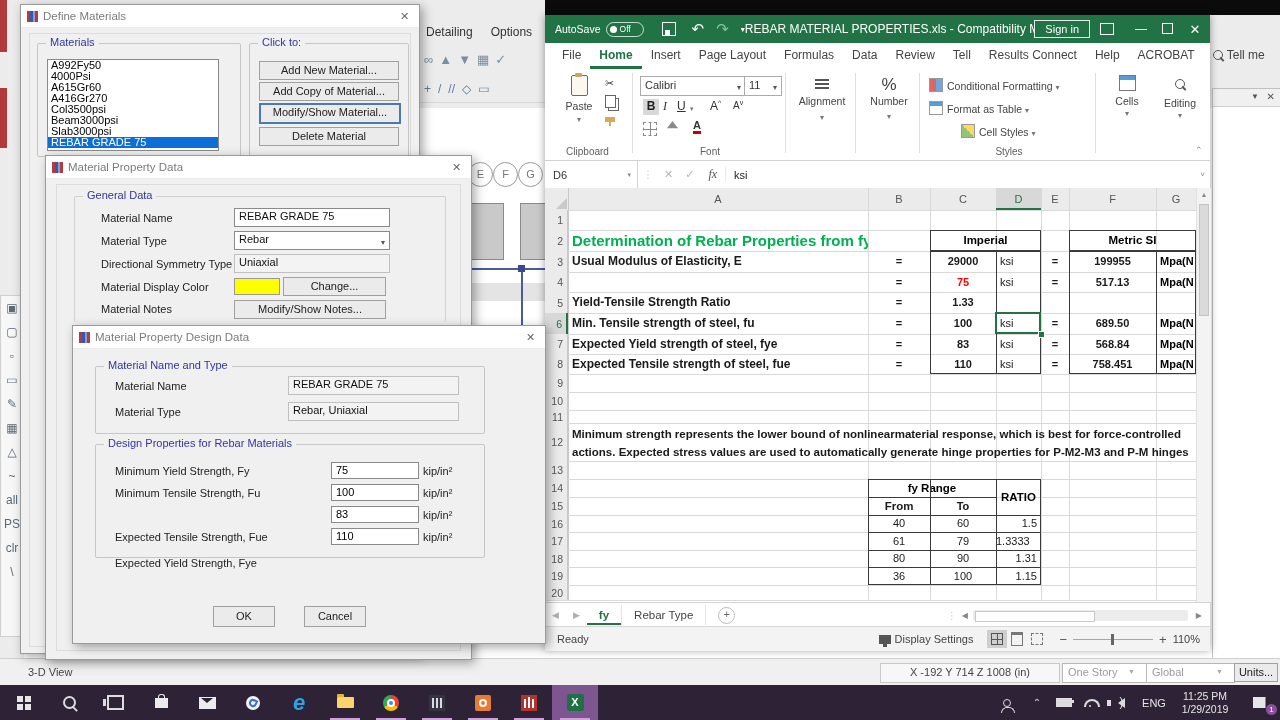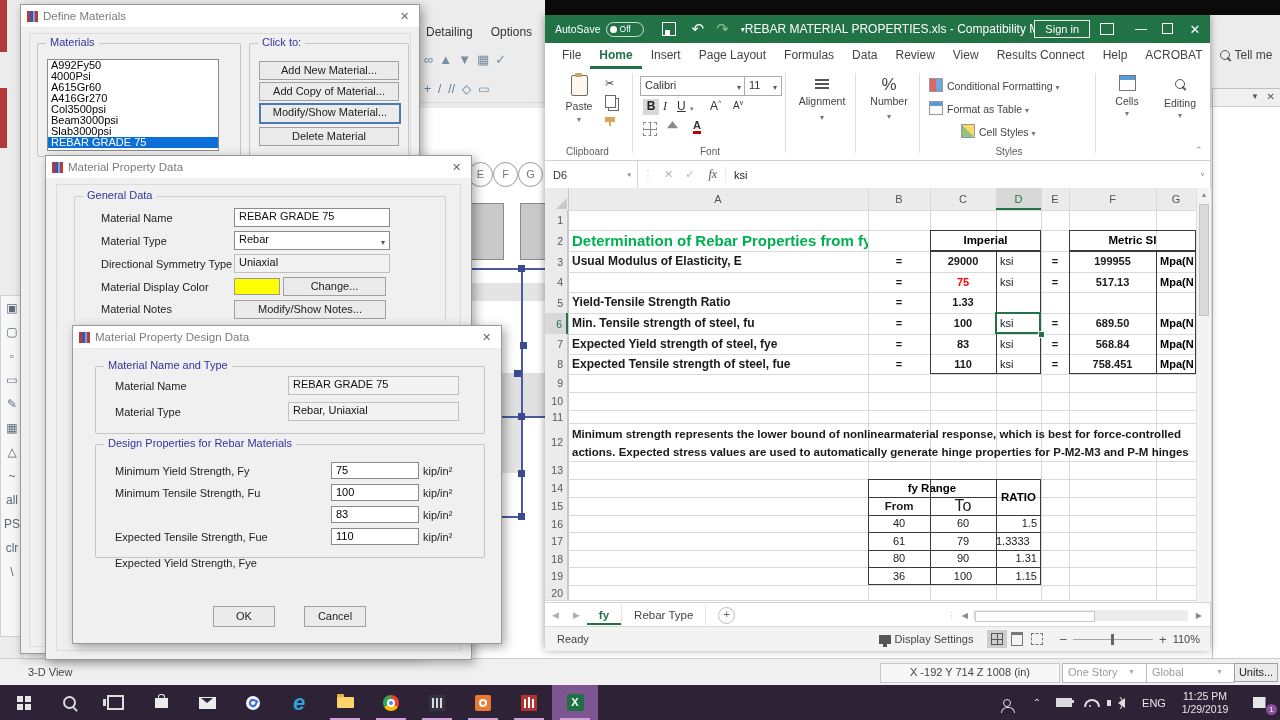--- a/index.html
+++ b/index.html
@@ -186,21 +186,21 @@
     </div>
 
     <div id="xl-ribbon-tabs" style="height:26px;display:flex;align-items:flex-end;padding-left:8px;background:#fff;">
         <span class="xtab">File</span>
         <span class="xtab act">Home</span>
         <span class="xtab">Insert</span>
         <span class="xtab">Page Layout</span>
         <span class="xtab">Formulas</span>
         <span class="xtab">Data</span>
         <span class="xtab">Review</span>
-        <span class="xtab">View</span>
+        <span class="xtab">Tell</span>
         <span class="xtab">Results Connect</span>
         <span class="xtab">Help</span>
         <span class="xtab">ACROBAT</span>
         <span class="xtab"><span class="lens" style="vertical-align:-1px;margin-right:4px;"></span><span>Tell me</span></span>
       </div>
 
     <div style="position:relative;height:91px;background:#fff;border-bottom:1px solid #d2d0ce;">
 
       <div class="abs" style="left:14px;top:6px;width:40px;text-align:center;">
         <span style="display:inline-block;width:15px;height:19px;border:1.5px solid #6a6a6a;border-radius:2px;position:relative;background:#fdf8ef;"><span style="position:absolute;left:3px;top:-3px;width:7px;height:4px;background:#caa468;border-radius:1px;"></span></span>
@@ -386,21 +386,21 @@
       <div style="position: absolute; pointer-events: none; left: 930px; top: 230px; width: 111px; height: 21px; border: 1px solid rgb(58, 58, 58); box-sizing: border-box;"></div>
       <div style="position: absolute; pointer-events: none; left: 930px; top: 251px; width: 111px; height: 123px; border: 1px solid rgb(58, 58, 58); box-sizing: border-box;"></div>
       <div style="position: absolute; pointer-events: none; left: 996px; top: 251px; width: 1px; height: 123px; background: rgb(58, 58, 58);"></div>
       <div style="position: absolute; pointer-events: none; left: 1069px; top: 230px; width: 127px; height: 21px; border: 1px solid rgb(58, 58, 58); box-sizing: border-box;"></div>
       <div style="position: absolute; pointer-events: none; left: 1069px; top: 251px; width: 127px; height: 123px; border: 1px solid rgb(58, 58, 58); box-sizing: border-box;"></div>
       <div style="position: absolute; pointer-events: none; left: 1156px; top: 251px; width: 1px; height: 123px; background: rgb(58, 58, 58);"></div>
       <div style="position: absolute; pointer-events: auto; left: 572px; top: 425px; width: 618px; height: 34px; font-weight: bold; font-size: 11.5px; color: rgb(26, 26, 26); line-height: 18px; white-space: normal;">Minimum strength represents the lower bound of nonlinearmaterial response, which is best for force-controlled actions. Expected stress values are used to automatically generate hinge properties for P-M2-M3 and P-M hinges</div>
       <div style="position: absolute; pointer-events: auto; left: 868px; top: 479px; width: 128px; height: 18px; font-weight: bold; font-size: 11.5px; text-align: center; line-height: 18px;">fy Range</div>
       <div style="position: absolute; pointer-events: auto; left: 996px; top: 479px; width: 45px; height: 36px; font-weight: bold; font-size: 11.5px; text-align: center; line-height: 36px;">RATIO</div>
       <div style="position: absolute; pointer-events: auto; left: 868px; top: 497px; width: 62px; height: 18px; font-size: 11.5px; color: rgb(26, 26, 26); line-height: 18px; white-space: nowrap; overflow: hidden; box-sizing: border-box; font-weight: bold; text-align: center;">From</div>
-      <div style="position: absolute; pointer-events: auto; left: 930px; top: 497px; width: 66px; height: 18px; font-size: 16px; color: rgb(26, 26, 26); line-height: 18px; white-space: nowrap; overflow: hidden; box-sizing: border-box; font-weight: normal; text-align: center;">To</div>
+      <div style="position: absolute; pointer-events: auto; left: 930px; top: 497px; width: 66px; height: 18px; font-size: 11px; color: rgb(26, 26, 26); line-height: 18px; white-space: nowrap; overflow: hidden; box-sizing: border-box; font-weight: bold; text-align: center;">To</div>
       <div style="position: absolute; pointer-events: auto; left: 868px; top: 515px; width: 62px; height: 17px; font-size: 11px; color: rgb(26, 26, 26); line-height: 17px; white-space: nowrap; overflow: hidden; box-sizing: border-box; text-align: center;">40</div>
       <div style="position: absolute; pointer-events: auto; left: 930px; top: 515px; width: 66px; height: 17px; font-size: 11px; color: rgb(26, 26, 26); line-height: 17px; white-space: nowrap; overflow: hidden; box-sizing: border-box; text-align: center;">60</div>
       <div style="position: absolute; pointer-events: auto; left: 996px; top: 515px; width: 45px; height: 17px; font-size: 11px; color: rgb(26, 26, 26); line-height: 17px; white-space: nowrap; overflow: hidden; box-sizing: border-box; text-align: right; padding-right: 4px;">1.5</div>
       <div style="position: absolute; pointer-events: auto; left: 868px; top: 532px; width: 62px; height: 18px; font-size: 11px; color: rgb(26, 26, 26); line-height: 18px; white-space: nowrap; overflow: hidden; box-sizing: border-box; text-align: center;">61</div>
       <div style="position: absolute; pointer-events: auto; left: 930px; top: 532px; width: 66px; height: 18px; font-size: 11px; color: rgb(26, 26, 26); line-height: 18px; white-space: nowrap; overflow: hidden; box-sizing: border-box; text-align: center;">79</div>
       <div style="position: absolute; pointer-events: auto; left: 996px; top: 532px; width: 45px; height: 18px; font-size: 11px; color: rgb(26, 26, 26); line-height: 18px; white-space: nowrap; overflow: hidden; box-sizing: border-box; text-align: center; padding-right: 16px;">1.3333</div>
       <div style="position: absolute; pointer-events: auto; left: 868px; top: 550px; width: 62px; height: 17px; font-size: 11px; color: rgb(26, 26, 26); line-height: 17px; white-space: nowrap; overflow: hidden; box-sizing: border-box; text-align: center;">80</div>
       <div style="position: absolute; pointer-events: auto; left: 930px; top: 550px; width: 66px; height: 17px; font-size: 11px; color: rgb(26, 26, 26); line-height: 17px; white-space: nowrap; overflow: hidden; box-sizing: border-box; text-align: center;">90</div>
       <div style="position: absolute; pointer-events: auto; left: 996px; top: 550px; width: 45px; height: 17px; font-size: 11px; color: rgb(26, 26, 26); line-height: 17px; white-space: nowrap; overflow: hidden; box-sizing: border-box; text-align: right; padding-right: 4px;">1.31</div>
       <div style="position: absolute; pointer-events: auto; left: 868px; top: 567px; width: 62px; height: 18px; font-size: 11px; color: rgb(26, 26, 26); line-height: 18px; white-space: nowrap; overflow: hidden; box-sizing: border-box; text-align: center;">36</div>
@@ -508,21 +508,21 @@
     <div class="tin" style="left:188px;top:75px;width:150px;"><span>Rebar</span><span class="cmb-ar">▾</span></div>
     <span class="lbl" style="left:55px;top:102px;">Directional Symmetry Type</span>
     <div class="tin tro" style="left:188px;top:98px;width:150px;">Uniaxial</div>
     <span class="lbl" style="left:55px;top:125px;">Material Display Color</span>
     <div class="abs" style="left:188px;top:122px;width:44px;height:15px;background:#ffff00;border:1px solid #999;"></div>
     <div class="wbtn" style="left:237px;top:121px;width:101px;height:17px;line-height:16px;">Change...</div>
     <span class="lbl" style="left:55px;top:147px;">Material Notes</span>
     <div class="wbtn" style="left:188px;top:144px;width:150px;height:17px;line-height:16px;">Modify/Show Notes...</div>
   </div>
 
-  <div class="dlg" style="left:72px;top:325px;width:428px;height:317px;z-index:8;">
+  <div class="dlg" style="left:72px;top:325px;width:428px;height:317px;z-index:8;padding-left:44px;">
     <div class="dlg-tb">
         <span class="dlg-ico"></span>
         <span>Material Property Design Data</span>
       </div>
     <span class="dlg-x">✕</span>
     <div class="grp" style="left:22px;top:40px;width:388px;height:66px;">
         <span>Material Name and Type</span>
       </div>
     <span class="lbl" style="left:42px;top:54px;">Material Name</span>
     <div class="tin tro" style="left:215px;top:50px;width:165px;">REBAR GRADE 75</div>

